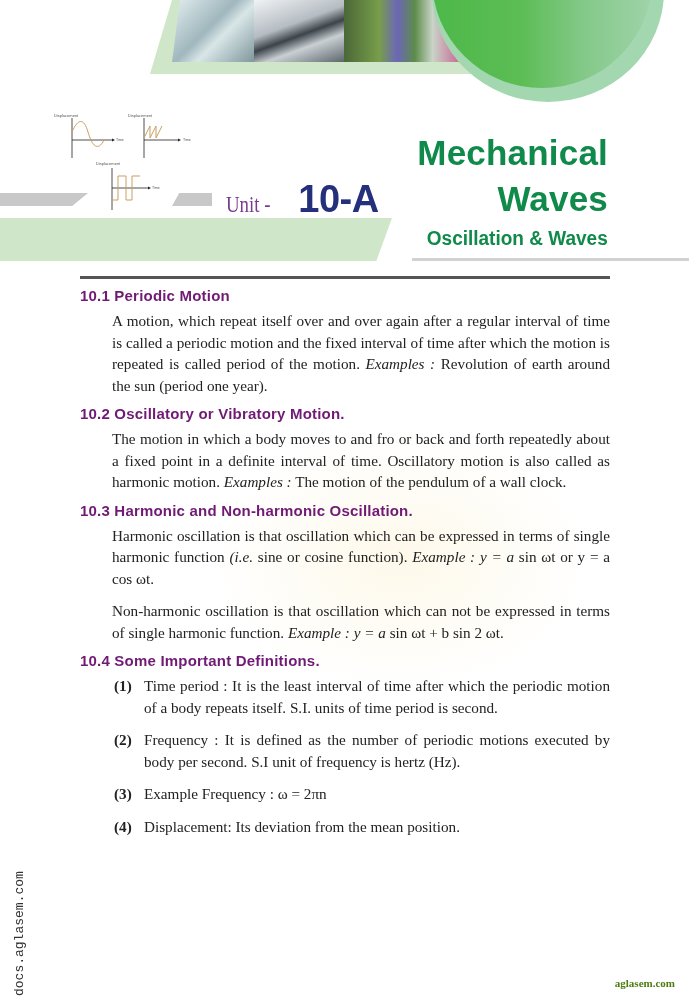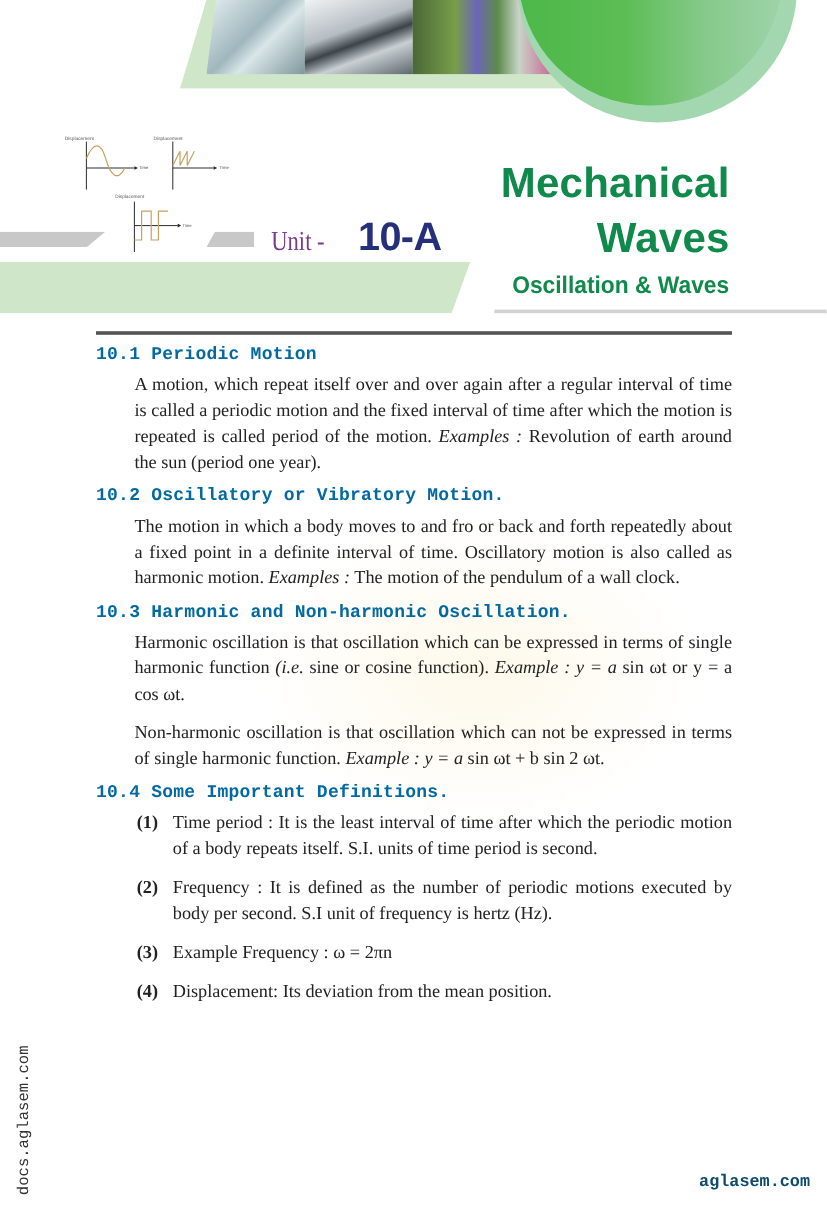--- a/index.html
+++ b/index.html
@@ -52,21 +52,21 @@
     .unit-label {
       left: 226px; top: 178px; height: 36px; display: flex; align-items: baseline;
       white-space: nowrap;
       gap: 24px;
     }
     .unit-word {
       font-family: "Liberation Serif", serif; font-size: 23px; color: #7a3b8e;
       transform: scaleX(0.82); transform-origin: left; display: inline-block; margin-right: -6px;
     }
     .unit-num {
-      font-family: "Liberation Sans", sans-serif; font-weight: bold; font-size: 33px;
+      font-family: "Liberation Sans", sans-serif; font-weight: bold; font-size: 38px;
       color: #25307c; letter-spacing: -0.5px;
     }
 
     .green-band {
       left: 0; top: 218px; width: 392px; height: 43px; background: #cfe6c8;
       clip-path: polygon(0 0, 100% 0, 96% 100%, 0 100%);
     }
 
     .title-block { right: 81px; top: 130px; text-align: right; }
     .title-line {
@@ -77,21 +77,21 @@
       font-family: "Liberation Sans", sans-serif; font-weight: bold; color: #0f8a4a;
       font-size: 20px; line-height: 26px; margin-top: 3px;
       transform: scaleX(0.95); transform-origin: right;
     }
     .light-rule { left: 412px; top: 258px; width: 277px; height: 3px; background: #d2d2d2; }
     .dark-rule { left: 80px; top: 276px; width: 530px; height: 3px; background: #555; }
 
     
     .content { left: 80px; top: 287px; width: 530px; }
     .sec-head {
-      font-family: Liberation Mono, monospace; font-weight: bold; color: #0369a1;
+      font-family: Liberation Sans, sans-serif; font-weight: bold; color: #701a75;
       font-size: 15px; margin: 0 0 6px 0; letter-spacing: 0.2px;
     }
     .para {
       margin: 0 0 0 32px; font-family: "Liberation Serif", serif; font-size: 15.2px;
       line-height: 21.5px; text-align: justify; color: #222;
     }
     .para em { }
     .sec { margin-bottom: 9px; }
     .para + .para { margin-top: 11px; }
 
@@ -109,22 +109,22 @@
       left: 210px; top: 430px; width: 380px; height: 260px; pointer-events: none;
       background: radial-gradient(ellipse at center, rgba(250,232,180,0.28) 0%, rgba(255,255,255,0) 70%);
     }
 
     
     .side-url {
       left: 12px; top: 996px; transform: rotate(-90deg); transform-origin: left top;
       font-family: "Liberation Mono", monospace; font-size: 13px; color: #333; white-space: nowrap;
     }
     .footer-url {
-      right: 14px; top: 977px; font-family: Liberation Mono, monospace; font-weight: bold;
-      font-size: 14px; color: #0c4a6e;
+      right: 14px; top: 977px; font-family: Liberation Serif, serif; font-weight: bold;
+      font-size: 11px; color: #4d7c0f;
     }
   </style>
 </head>
 <body>
 
 <div class="abs top-band"></div>
 <div class="abs photo-strip">
   <div class="photo dna"></div>
   <div class="photo micro"></div>
   <div class="photo nature"></div>

